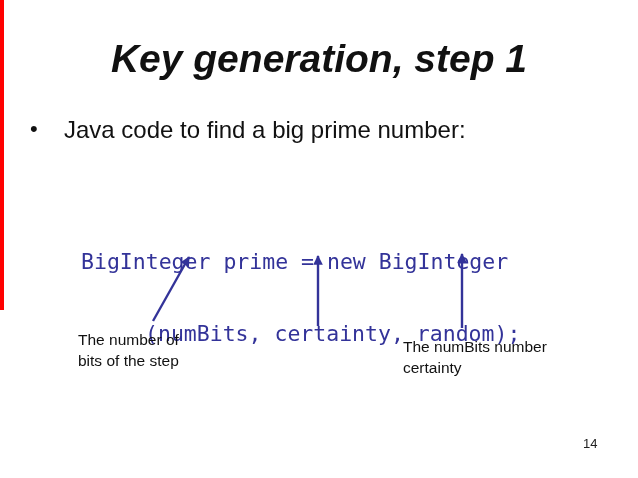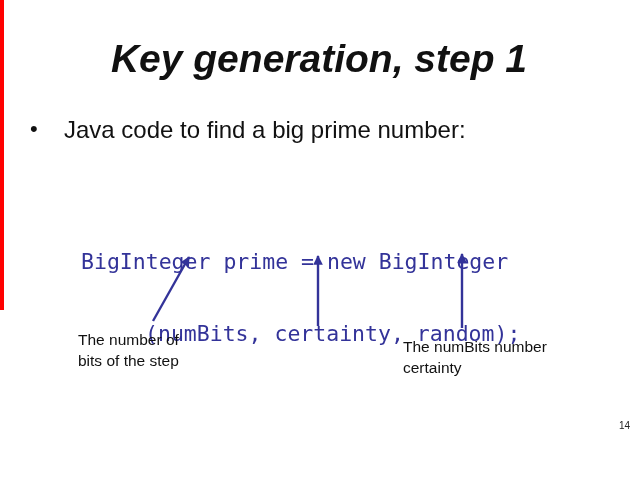--- a/index.html
+++ b/index.html
@@ -71,24 +71,23 @@
     font-size: 15.5px;
     line-height: 21px;
     color: var(--text);
   }
   .callout span { display: block; }
   .callout-1 { left: 78px;  width: 132px; top: 329px; }
   .callout-2 { left: 247px; width: 140px; top: 336px; }
   .callout-3 { left: 403px; width: 160px; top: 336px; }
   .page-number {
     position: absolute;
-    left: 583px; top: 420px;
-    font-size: 10px;
+    left: 583px; top: 436px;
+    font-size: 13px;
     color: #222222;
-    margin-left: 36px;
   }
 </style>
 </head>
 <body>
 
 <div class="slide">
 
   <div class="edge-bar"></div>
 
   <h1 class="title">Key generation, step 1</h1>

